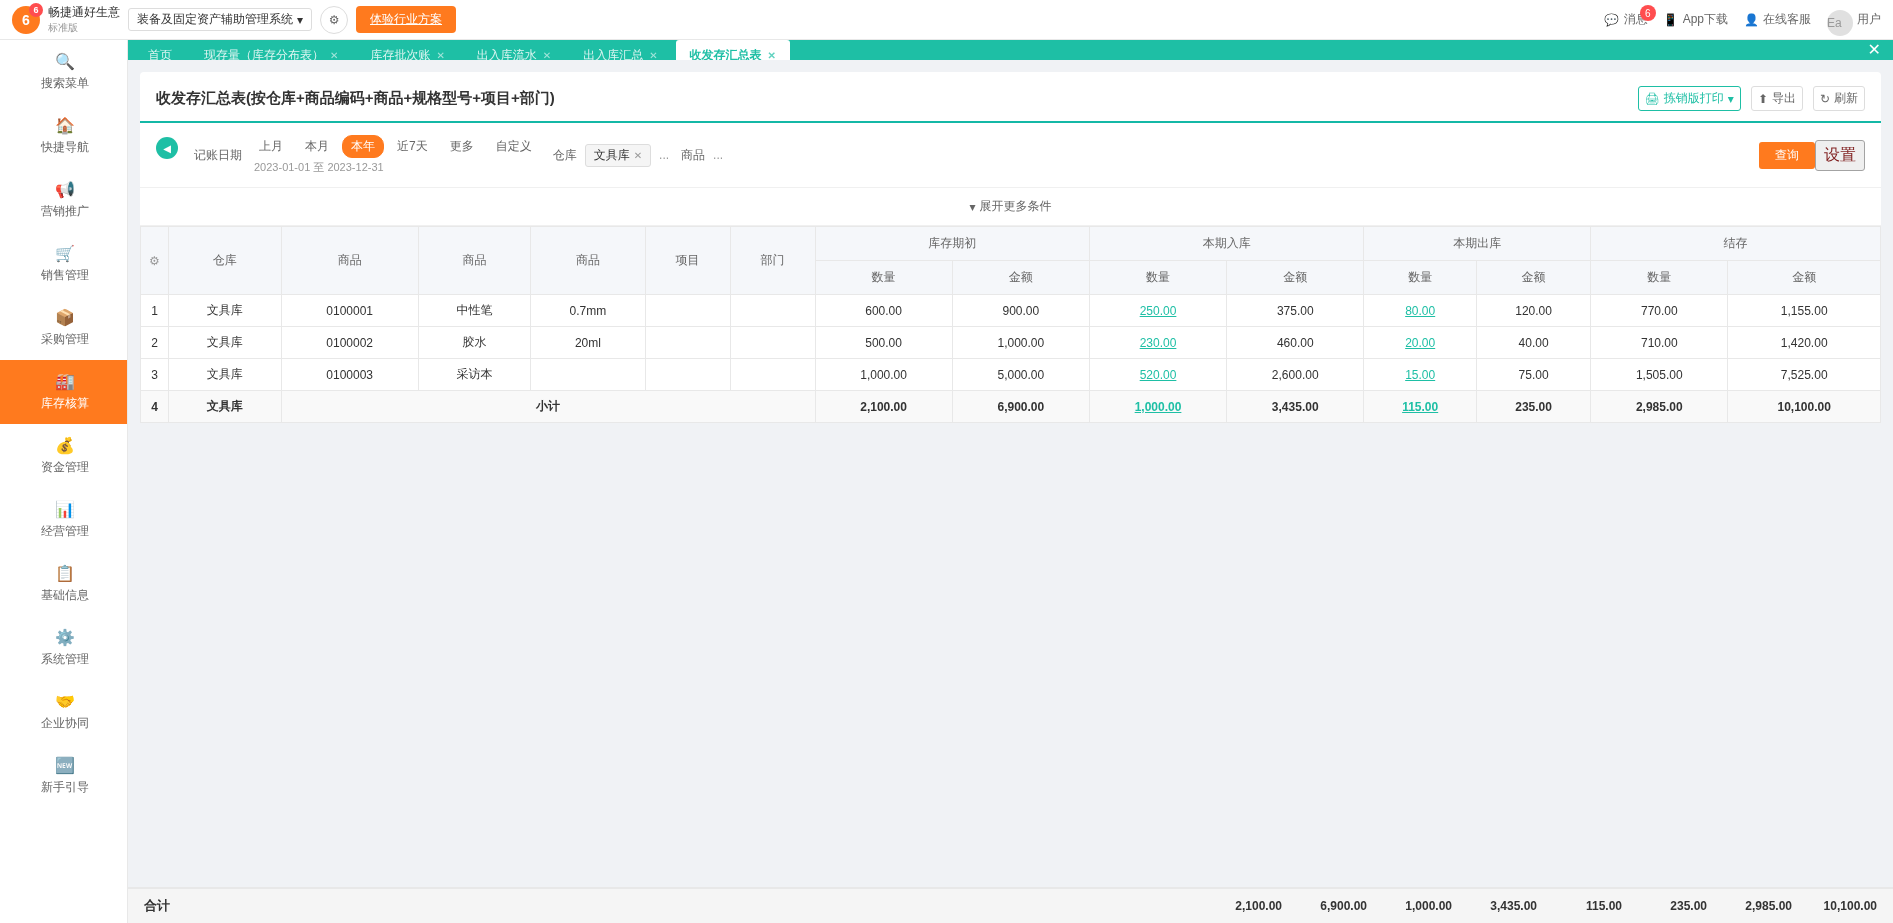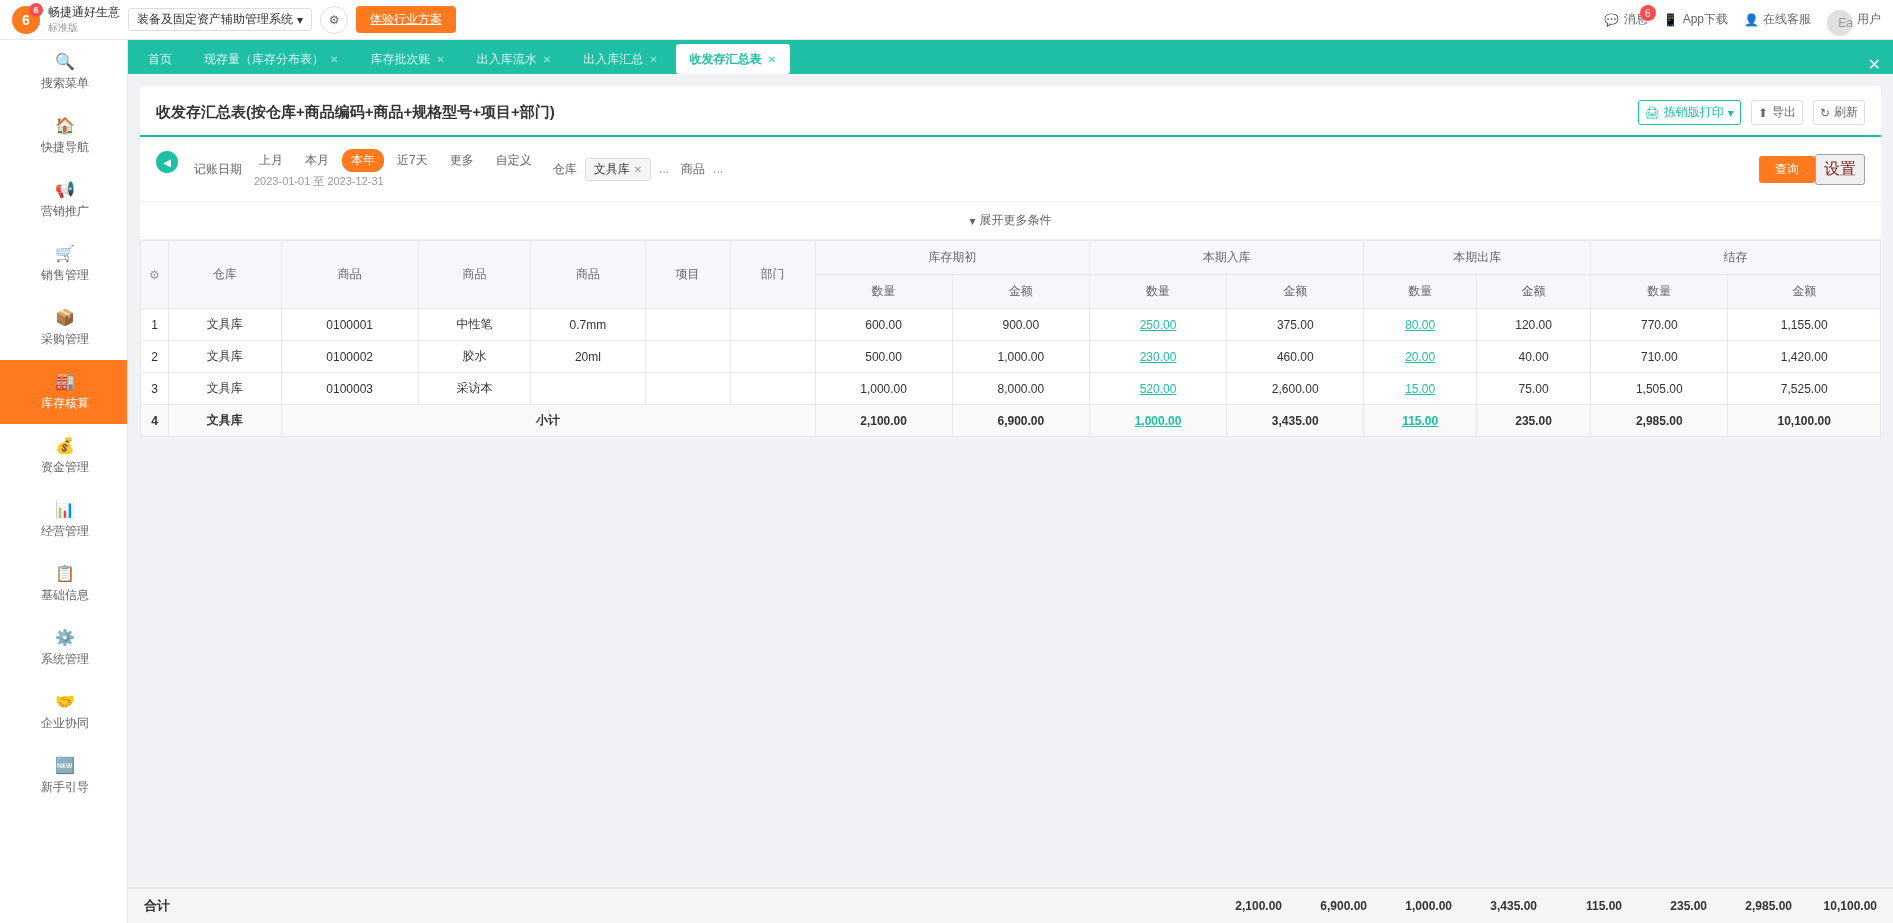--- a/index.html
+++ b/index.html
@@ -22,36 +22,36 @@
     .app-logo { width: 28px; height: 28px; background: #ff7a1e; border-radius: 50%; display: flex; align-items: center; justify-content: center; color: #fff; font-size: 14px; font-weight: bold; position: relative; }
     .app-logo-badge { position: absolute; top: -3px; right: -3px; background: #ff4d4f; border-radius: 50%; width: 14px; height: 14px; font-size: 9px; color: #fff; display: flex; align-items: center; justify-content: center; }
     .app-name { font-size: 12px; color: #333; }
     .app-tag { font-size: 10px; color: #999; }
     .header-selector { border: 1px solid #ddd; border-radius: 3px; padding: 2px 8px; font-size: 12px; color: #333; cursor: pointer; display: flex; align-items: center; gap: 4px; }
     .settings-btn { width: 28px; height: 28px; border: 1px solid #ddd; border-radius: 50%; display: flex; align-items: center; justify-content: center; cursor: pointer; color: #666; }
     .trial-btn { background: #ff7a1e; color: #fff; border: none; border-radius: 4px; padding: 5px 14px; font-size: 12px; cursor: pointer; text-decoration: underline; }
     .top-header-right { display: flex; align-items: center; gap: 16px; }
     .header-icon-item { display: flex; align-items: center; gap: 4px; cursor: pointer; color: #666; font-size: 12px; position: relative; }
     .notif-badge { background: #ff4d4f; color: #fff; border-radius: 50%; width: 16px; height: 16px; font-size: 10px; display: flex; align-items: center; justify-content: center; position: absolute; top: -6px; right: -8px; }
-    .user-avatar { width: 26px; height: 26px; background: #e0e0e0; border-radius: 50%; display: flex; align-items: center; justify-content: flex-end; color: #999; margin-top: 7px; }
+    .user-avatar { width: 26px; height: 26px; background: #e0e0e0; border-radius: 50%; display: flex; align-items: center; justify-content: flex-start; color: #999; margin-top: 7px; }
 
     
     .layout { display: flex; height: 923px; padding-top: 40px; }
 
     
     .sidebar { width: 128px; background: #fff; border-right: 1px solid #e8e8e8; flex-shrink: 0; overflow-y: auto; }
     .sidebar-item { display: flex; flex-direction: column; align-items: center; padding: 12px 0; cursor: pointer; color: #666; font-size: 12px; gap: 4px; border-left: 3px solid transparent; }
     .sidebar-item.active { color: #fff; background: #ff7a1e; border-left-color: #ff7a1e; }
     .sidebar-icon { font-size: 16px; }
 
     
     .main-content { flex: 1; display: flex; flex-direction: column; overflow: hidden; }
 
     
-    .tabs-bar { background: #1ebfa5; display: flex; align-items: flex-end; height: 34px; padding: 0 4px; overflow-x: auto; }
+    .tabs-bar { background: #1ebfa5; display: flex; align-items: flex-start; height: 20px; padding: 0 4px; overflow-x: auto; }
     .tab-item { display: flex; align-items: center; gap: 6px; padding: 0 14px; height: 30px; margin: 0 2px; cursor: pointer; font-size: 12px; color: rgba(255,255,255,0.85); border-radius: 3px; white-space: nowrap; }
     .tab-item.active { background: #fff; color: #1ebfa5; font-weight: bold; }
     .tab-close { font-size: 10px; color: inherit; cursor: pointer; opacity: 0.7; }
     .tabs-close-all { margin-left: auto; color: #fff; cursor: pointer; font-size: 16px; padding: 0 8px; }
 
     
     .page-area { flex: 1; background: #f0f2f5; overflow-y: auto; padding: 12px; }
 
     
     .page-card { background: #fff; border-radius: 4px; padding: 0; }
@@ -360,21 +360,21 @@
 
               <tr>
                 <td>3</td>
                 <td>文具库</td>
                 <td>0100003</td>
                 <td>采访本</td>
                 <td></td>
                 <td></td>
                 <td></td>
                 <td>1,000.00</td>
-                <td>8,000.00</td>
+                <td>5,000.00</td>
                 <td class="link">520.00</td>
                 <td>2,600.00</td>
                 <td class="link">15.00</td>
                 <td>75.00</td>
                 <td>1,505.00</td>
                 <td>7,525.00</td>
               </tr>
 
               <tr class="subtotal-row">
                 <td>4</td>

